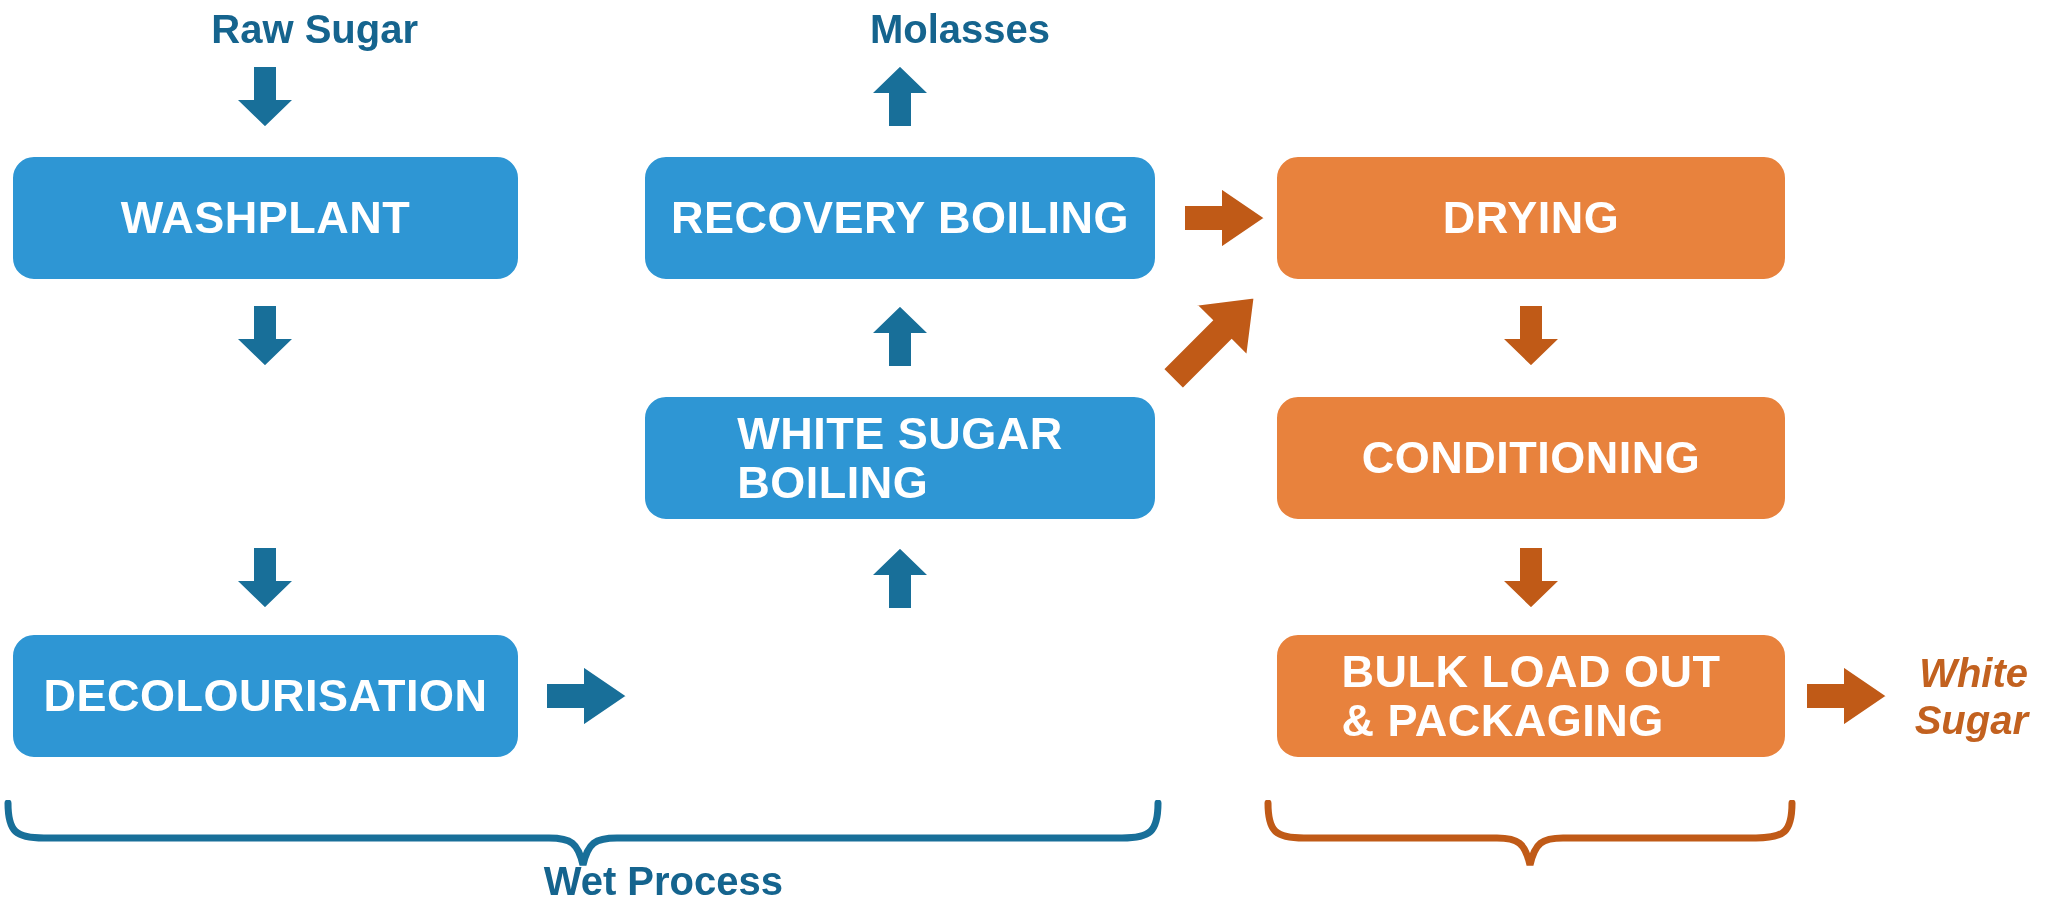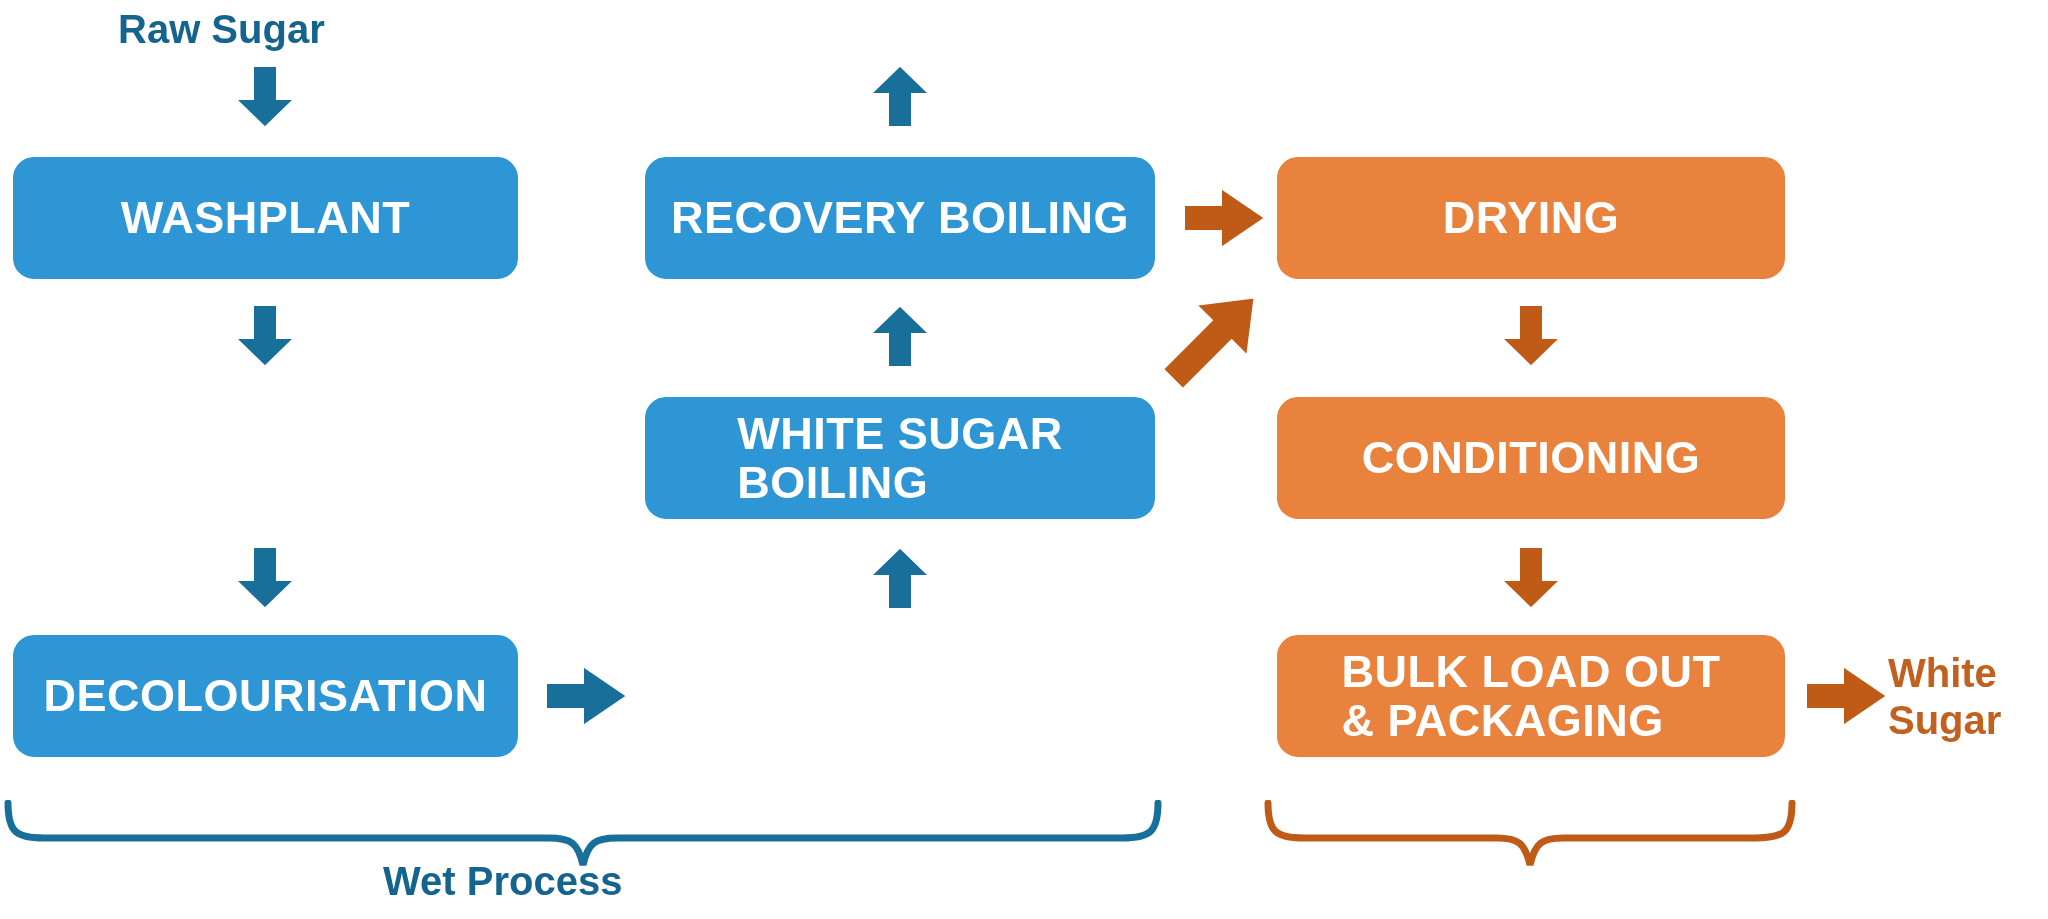--- a/index.html
+++ b/index.html
@@ -26,39 +26,40 @@
     box-sizing: border-box;
     white-space: pre-line;
   }
   .box.wet { background: var(--wet_box, #2E96D4); }
   .box.dry { background: var(--dry_box, #E8823D); }
   .flow-label {
     position: absolute;
     font-weight: bold;
     font-size: 40px;
     line-height: 1.18;
-    text-align: left;
+    text-align: right;
     white-space: pre-line;
   }
   .wet-label { color: var(--wet_text, #15648E); }
   .dry-label { color: var(--dry_text, #C2611F); }
   .arrow { position: absolute; }
   .wet-fill { fill: var(--wet_accent, #186F99); stroke: var(--outline, #fff); stroke-width: 4; }
   .dry-fill { fill: var(--dry_accent, #C05A17); stroke: var(--outline, #fff); stroke-width: 4; }
   .brace { fill: none; stroke-width: 7; stroke-linecap: round; }
   .wet-stroke { stroke: var(--wet_accent, #186F99); }
   .dry-stroke { stroke: var(--dry_accent, #C05A17); }
 </style>
 </head>
 <body>
 
 <div class="canvas">
 
   <div class="flow-label wet-label" style="left:118px; top:6px; width:300px;">Raw Sugar</div>
-  <div class="flow-label dry-label" style="left:1888px; top:650px; width:140px;">White
+  <div class="flow-label wet-label" style="left:750px; top:6px; width:300px;">Molasses</div>
+  <div class="flow-label dry-label" style="left:1888px; top:650px; width:140px;font-style:italic;">White
 Sugar</div>
 
   <div class="box wet" style="left:8px; top:152px; width:515px; height:132px;">WASHPLANT</div>
   <div class="box wet" style="left:8px; top:630px; width:515px; height:132px;">DECOLOURISATION</div>
   <div class="box wet" style="left:640px; top:152px; width:520px; height:132px;">RECOVERY BOILING</div>
   <div class="box wet" style="left:640px; top:392px; width:520px; height:132px;">WHITE SUGAR
 BOILING</div>
 
   <div class="box dry" style="left:1272px; top:392px; width:518px; height:132px;">CONDITIONING</div>
   <div class="box dry" style="left:1272px; top:152px; width:518px; height:132px;">DRYING</div>

